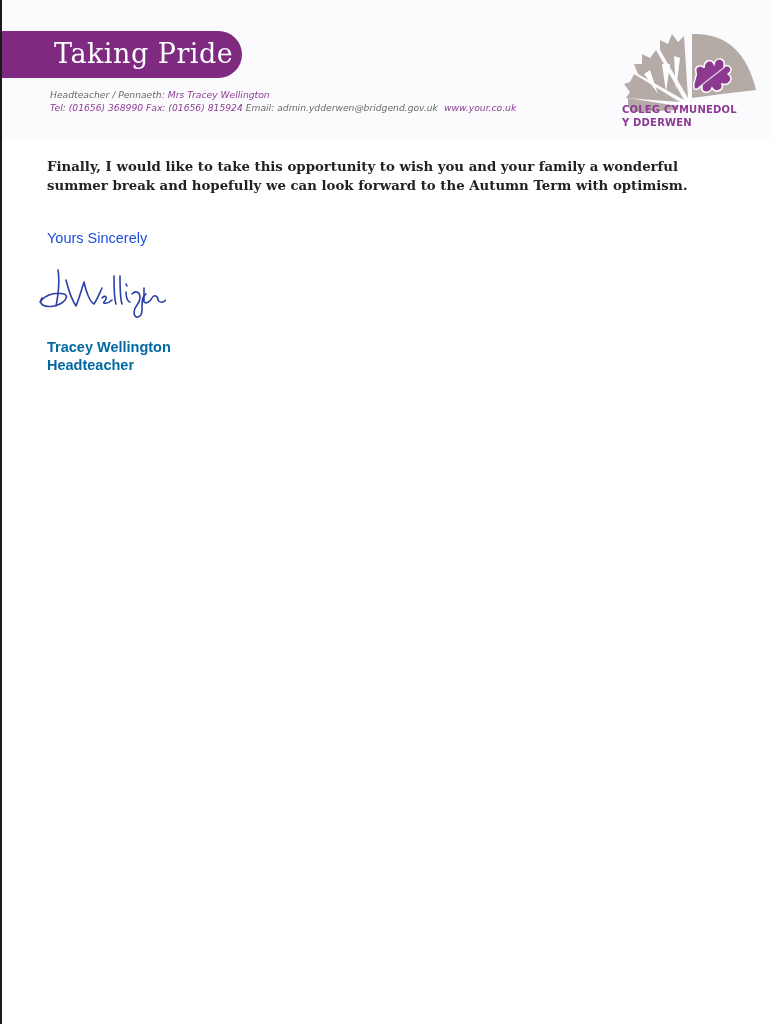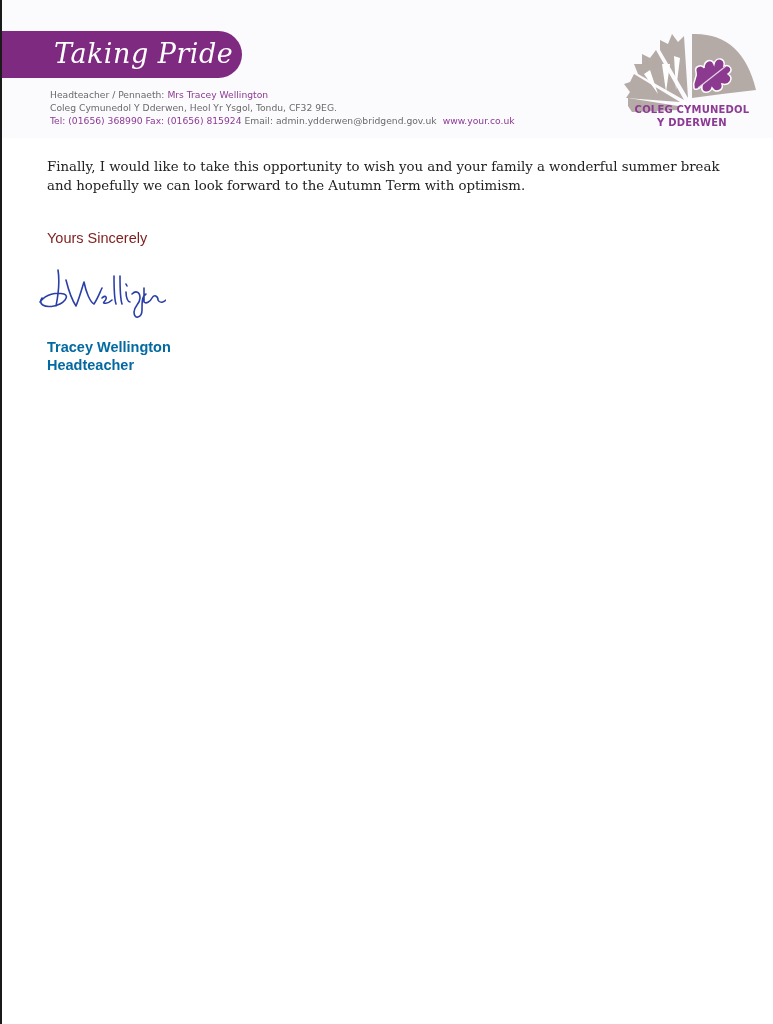--- a/index.html
+++ b/index.html
@@ -32,72 +32,72 @@
       width: 240px; height: 47px;
       background: #7e2a80;
       border-top-right-radius: 24px;
       border-bottom-right-radius: 24px;
     }
     .banner-text {
       position: absolute;
       left: 52px; top: 3px;
       color: #ffffff;
       font-family: "DejaVu Serif", serif;
-      font-style: italic;
       font-size: 27px;
       letter-spacing: 0.5px;
       line-height: 40px;
     }
     .contact {
       position: absolute;
       left: 50px; top: 88px;
       font-family: "DejaVu Sans", sans-serif;
       font-size: 9.2px;
       line-height: 13px;
       color: #6a6a6a;
       white-space: nowrap;
+      font-style: italic;
     }
     .contact .purple { color: #8d3a94; }
     .contact .line { display: block; }
     .contact .gap { display: inline-block; width: 6px; }
 
     .logo {
       position: absolute;
       left: 622px; top: 28px;
       width: 140px; height: 104px;
     }
     .logo-name {
       position: absolute;
       left: 622px; top: 103px;
       width: 140px;
-      text-align: center;
       font-family: "DejaVu Sans", sans-serif;
       font-weight: bold;
       font-size: 10px;
       line-height: 13px;
       color: #8d3a94;
       letter-spacing: 0.2px;
     }
     .logo-name span { display: block; }
 
     .body-text {
       position: absolute;
       left: 47px; top: 157px;
       width: 690px;
       font-family: "DejaVu Serif", serif;
       font-size: 13.3px;
       line-height: 19px;
       color: #222222;
+      font-weight: bold;
     }
     .closing {
       position: absolute;
       left: 47px; top: 230px;
       font-family: "Liberation Sans", sans-serif;
       font-size: 14.5px;
-      color: #7f1d1d;
+      color: #1d4ed8;
     }
     .signature {
       position: absolute;
       left: 36px; top: 262px;
       width: 130px; height: 62px;
     }
     .sig-name {
       position: absolute;
       left: 47px; top: 338px;
       font-family: "Liberation Sans", sans-serif;
@@ -114,21 +114,20 @@
 <div class="left-edge"></div>
 
 <div class="header-band"></div>
 
 <div class="banner">
   <span class="banner-text">Taking Pride</span>
 </div>
 
 <div class="contact">
   <span class="line"><span>Headteacher / Pennaeth: </span><span class="purple">Mrs Tracey Wellington</span></span>
-  <span class="line">Coleg Cymunedol Y Dderwen, Heol Yr Ysgol, Tondu, CF32 9EG.</span>
   <span class="line"><span class="purple">Tel: (01656) 368990 Fax: (01656) 815924</span><span> Email: admin.ydderwen@bridgend.gov.uk</span><span class="gap"></span><span class="purple">www.your.co.uk</span></span>
 </div>
 
 <svg class="logo" viewBox="0 0 140 104" xmlns="http://www.w3.org/2000/svg">
 
   <path d="M70 70 L70 6 Q120 4 134 62 L100 66 Z" fill="#b4aaa6"></path>
   <path d="M66 70 L62 8 L56 14 L50 6 L46 16 L38 12 L38 22 Z" fill="#b4aaa6"></path>
   <path d="M62 72 L34 22 L28 30 L20 26 L20 36 L12 36 L16 46 Z" fill="#b4aaa6"></path>
   <path d="M58 74 L12 46 L8 54 L2 56 L8 64 L4 70 Z" fill="#b4aaa6"></path>
   <path d="M56 78 L6 70 L6 78 L10 84 L56 82 Z" fill="#b4aaa6"></path>

